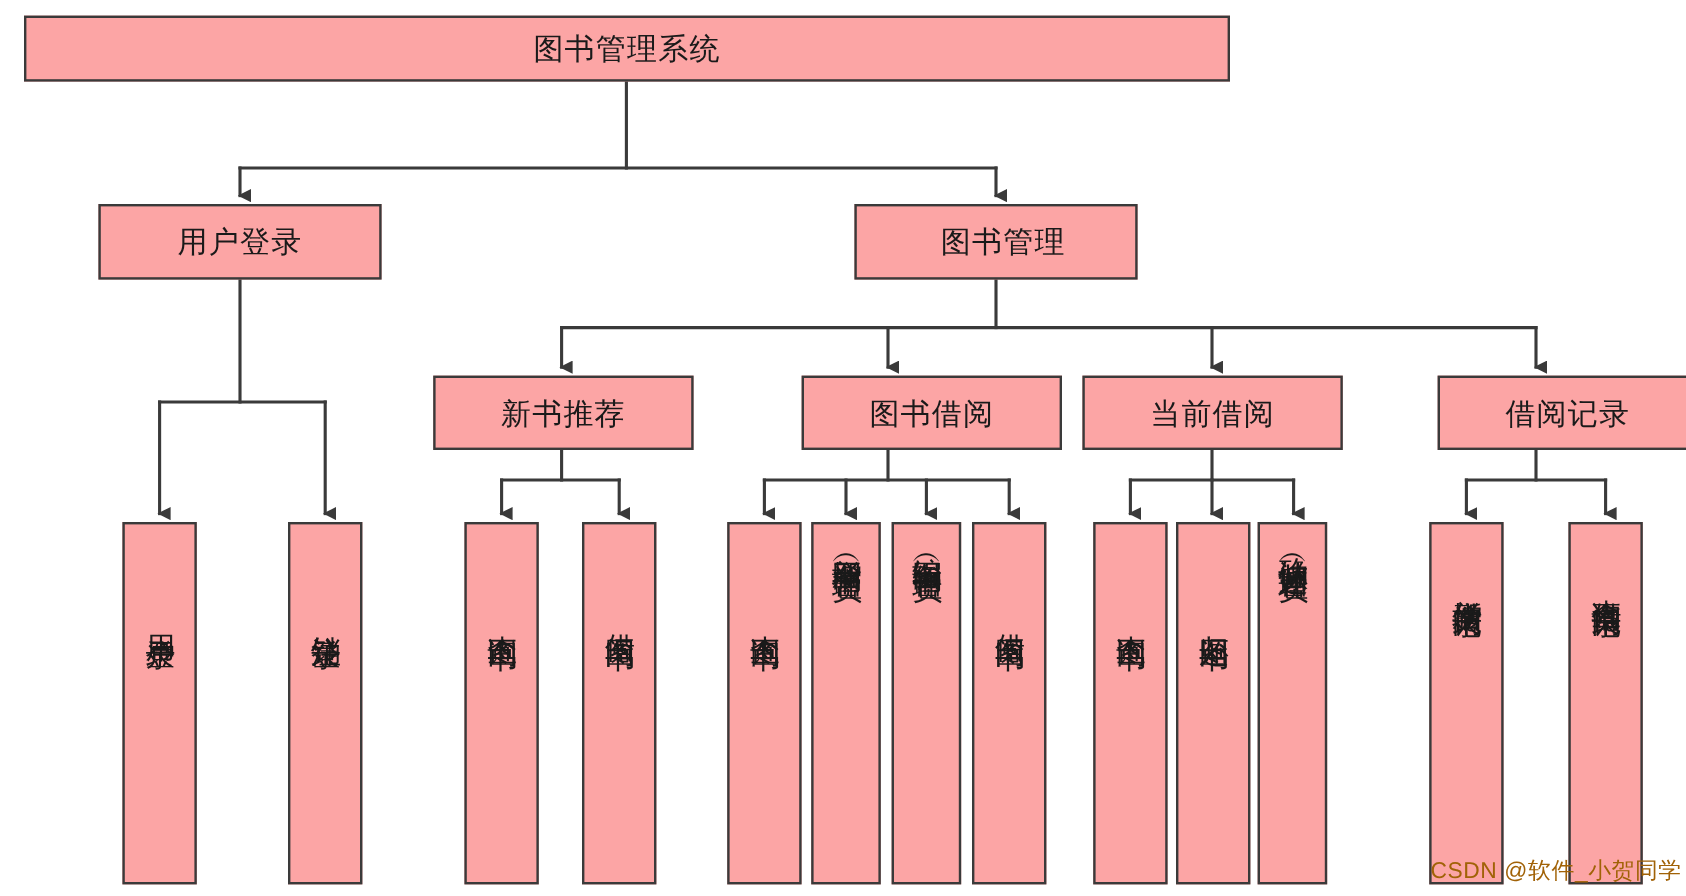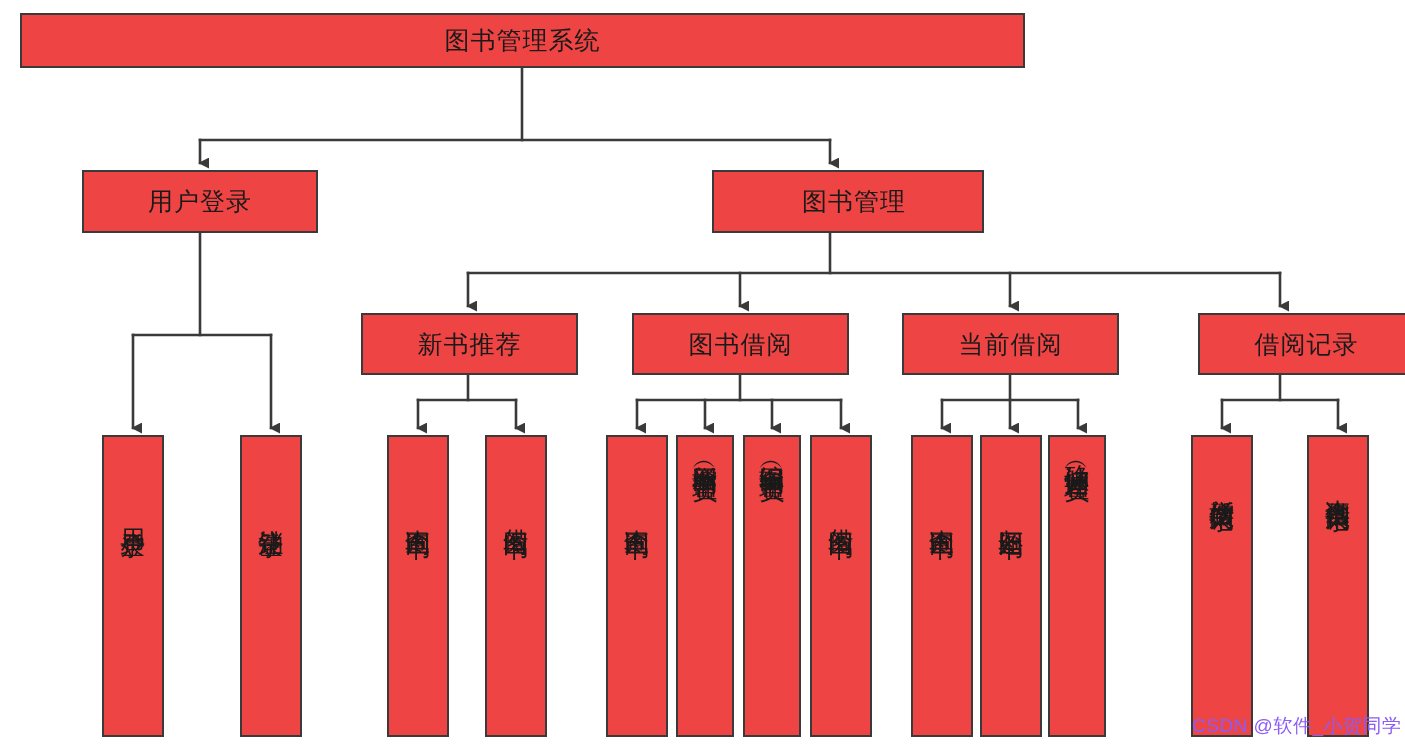--- a/index.html
+++ b/index.html
@@ -21,21 +21,21 @@
     position: absolute;
     left: 0;
     top: 0;
     width: 1405px;
     height: 747px;
     pointer-events: none;
   }
   .node {
     position: absolute;
     box-sizing: border-box;
-    background: #ef4444;
+    background: #fca5a5;
     border: 2.5px solid #3a3a3a;
     display: flex;
     align-items: center;
     justify-content: center;
     color: #1a1a1a;
   }
   .node.horiz {
     font-size: 25px;
     letter-spacing: 1px;
   }
@@ -50,21 +50,21 @@
     font-size: 25px;
     line-height: 1.22;
     letter-spacing: 2px;
     white-space: nowrap;
   }
   .watermark {
     position: absolute;
     left: 1192px;
     top: 713px;
     font-size: 19px;
-    color: #8b5cf6;
+    color: #a16207;
     letter-spacing: 0.5px;
     white-space: nowrap;
   }
 </style>
 </head>
 <body>
 
 <div id="canvas">
 
   <svg class="connectors" viewBox="0 0 1405 747" xmlns="http://www.w3.org/2000/svg">
@@ -117,28 +117,28 @@
     </g>
   </svg>
 
   <div class="node horiz" style="left:20px; top:13px; width:1005px; height:55px;">
     <span>图书管理系统</span>
   </div>
 
   <div class="node horiz" style="left:82px; top:170px; width:236px; height:63px;">
     <span>用户登录</span>
   </div>
-  <div class="node horiz" style="left:712px; top:170px; width:272px; height:63px;padding-left:12px;">
+  <div class="node horiz" style="left:712px; top:170px; width:236px; height:63px;padding-left:12px;">
     <span>图书管理</span>
   </div>
 
   <div class="node horiz" style="left:361px; top:313px; width:217px; height:62px;">
     <span>新书推荐</span>
   </div>
-  <div class="node horiz" style="left:632px; top:313px; width:217px; height:62px;">
+  <div class="node horiz" style="left:668px; top:313px; width:217px; height:62px;">
     <span>图书借阅</span>
   </div>
   <div class="node horiz" style="left:902px; top:313px; width:217px; height:62px;font-family:Liberation Mono, monospace;">
     <span>当前借阅</span>
   </div>
   <div class="node horiz" style="left:1172px; top:313px; width:217px; height:62px;margin-left:26px;">
     <span>借阅记录</span>
   </div>
 
   <div class="node vert" style="left:102px; top:435px; width:62px; height:302px; padding-top:72px;">

